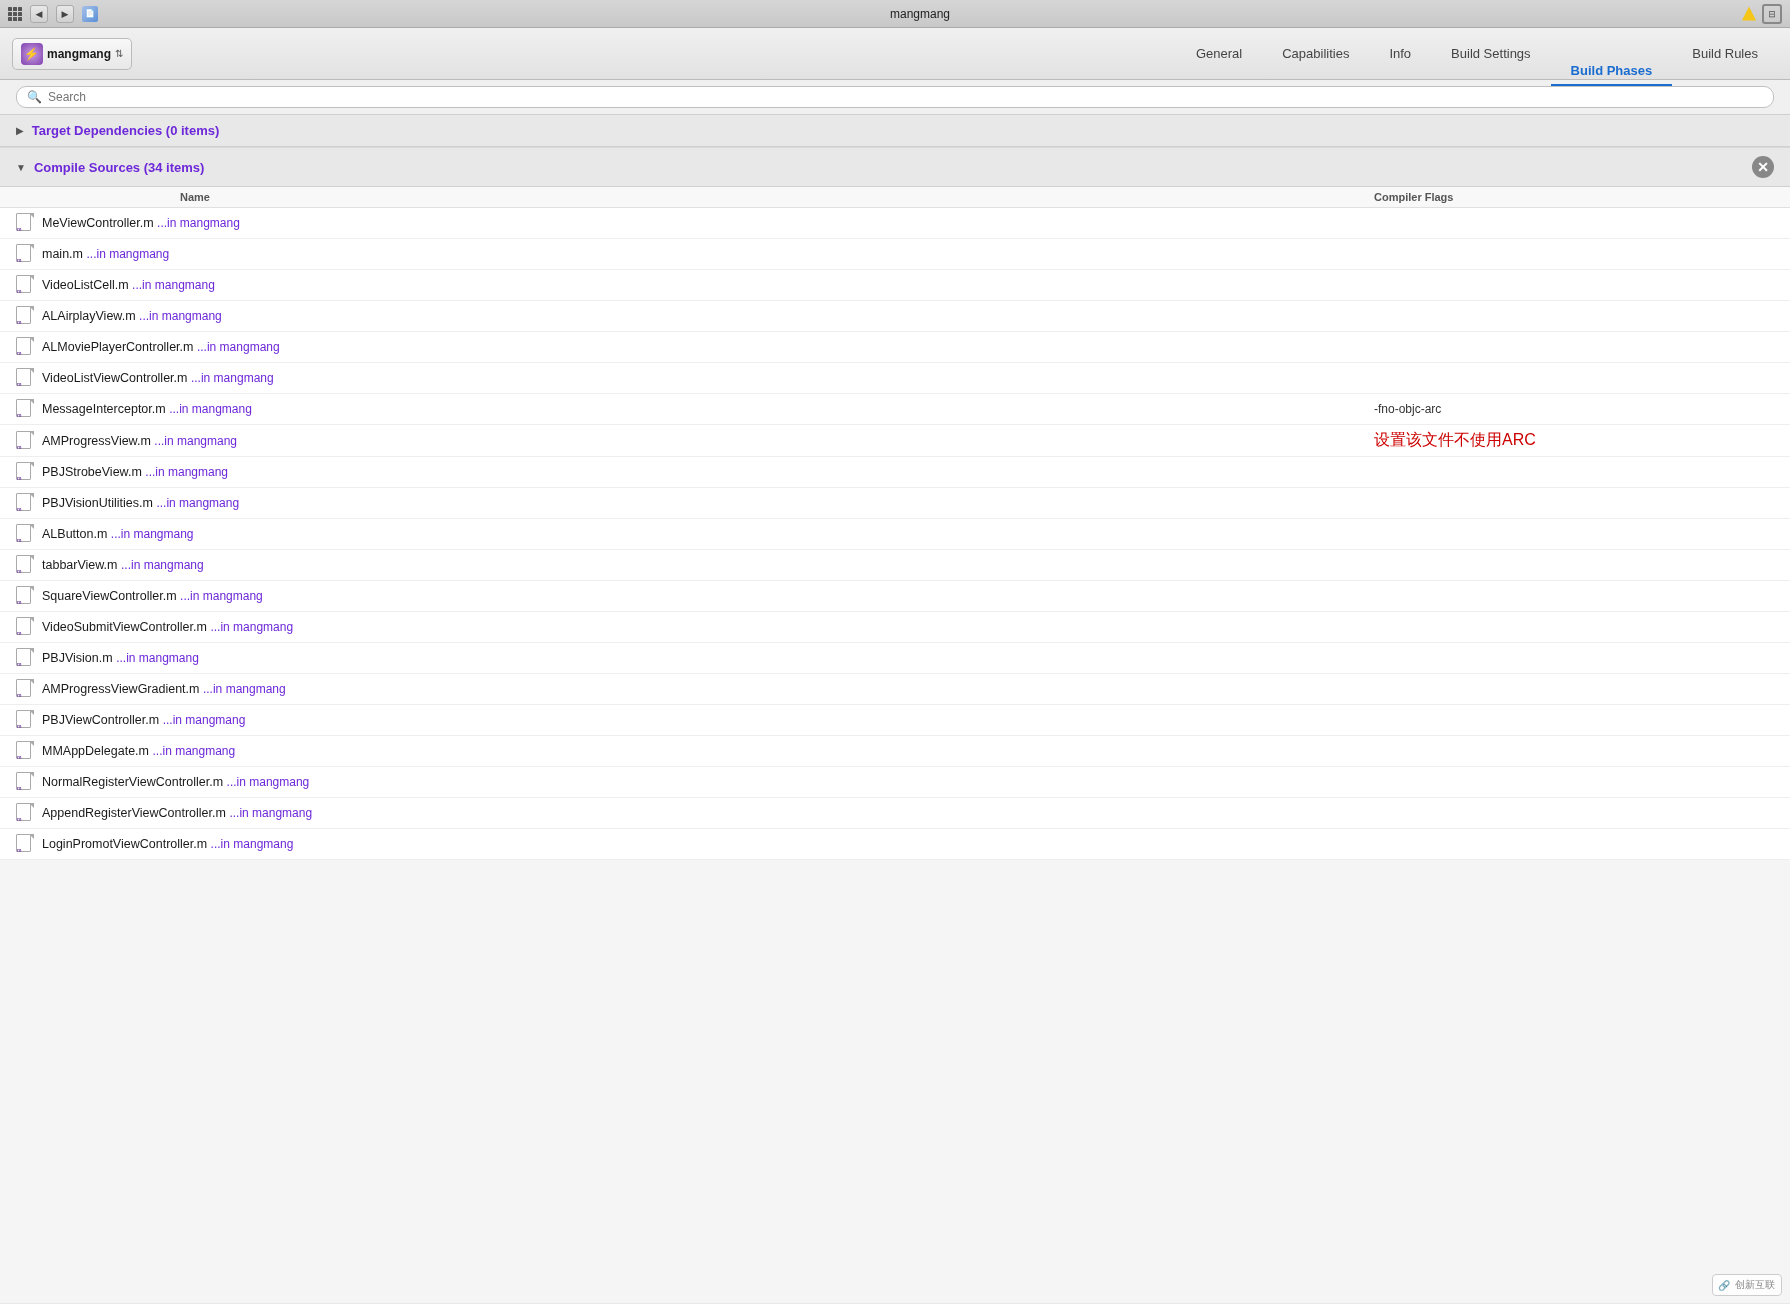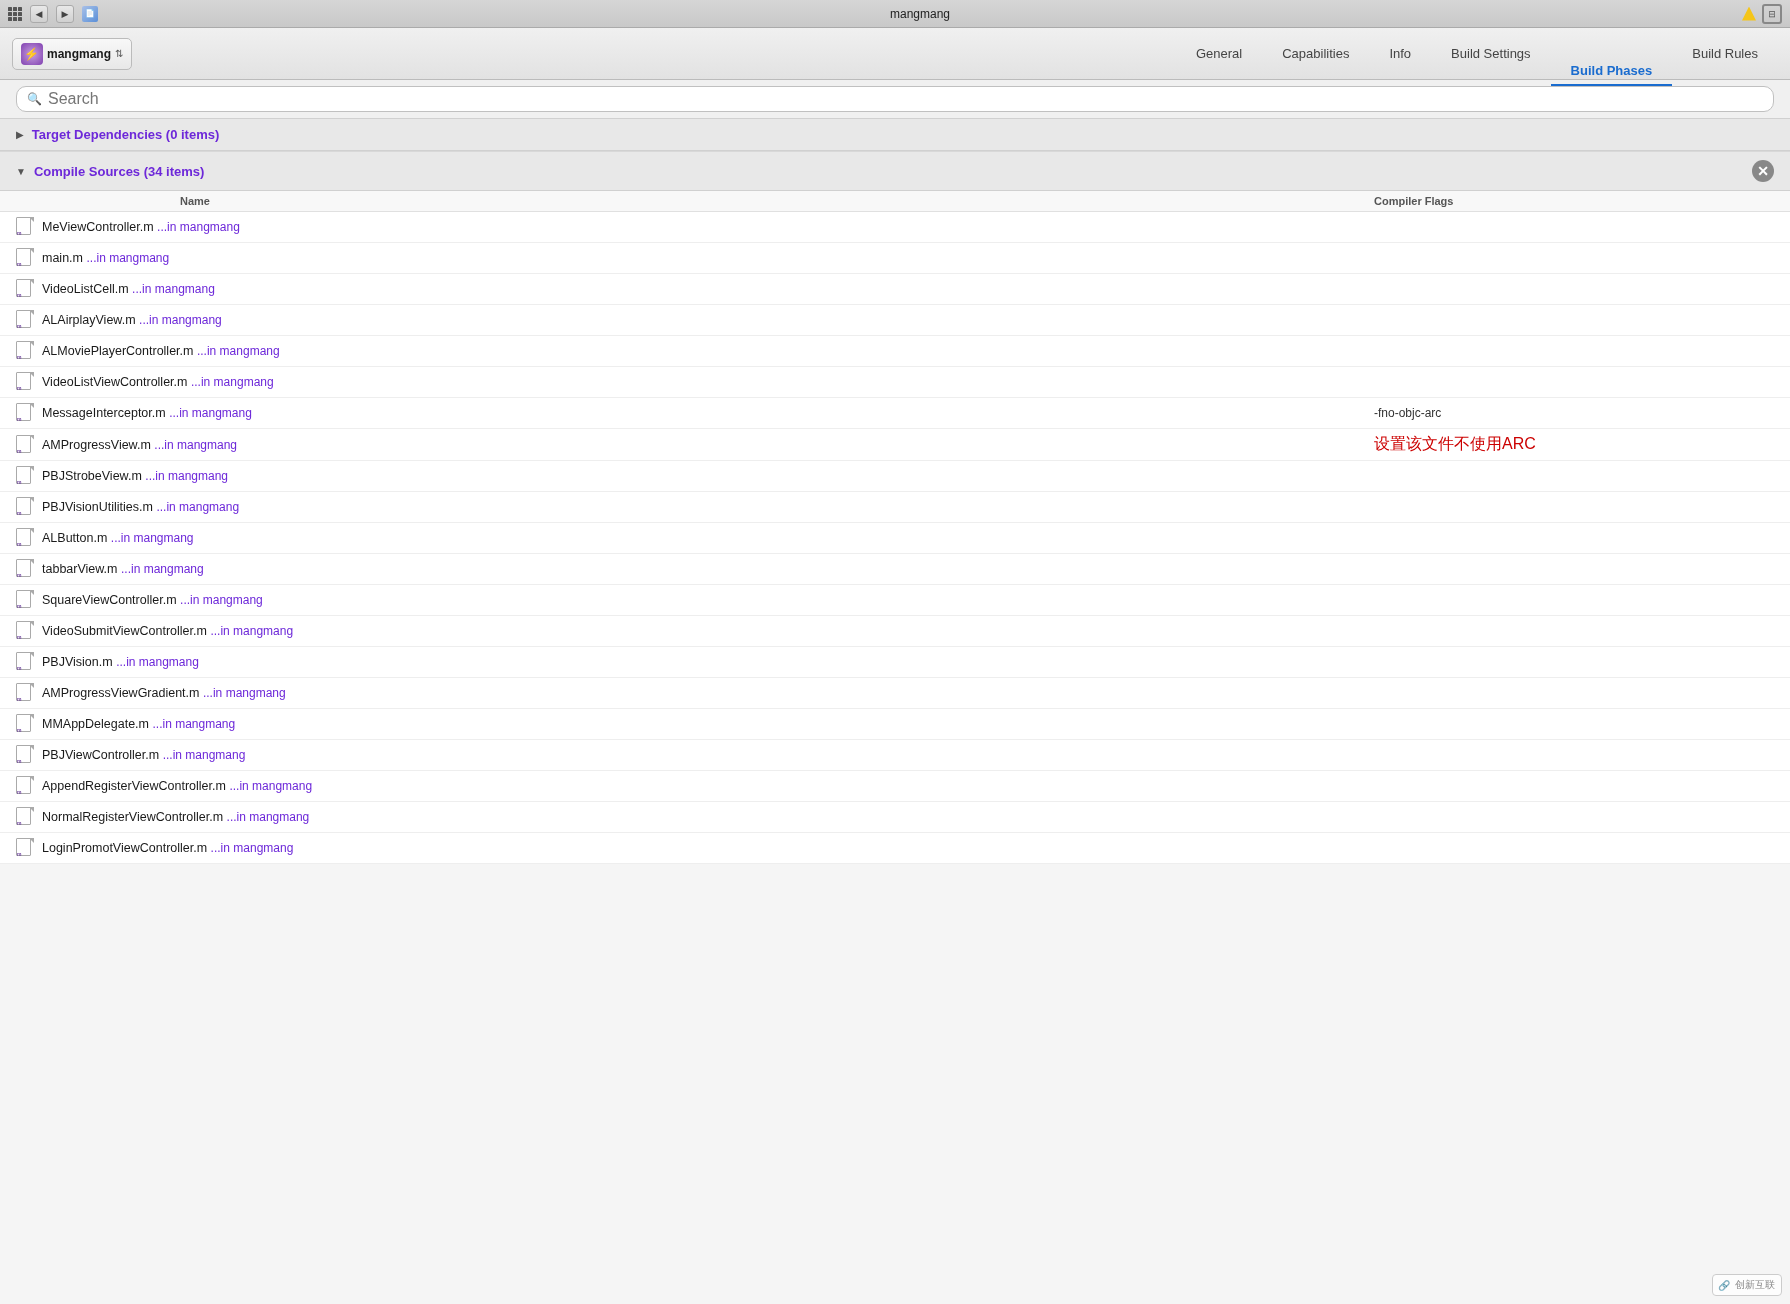--- a/index.html
+++ b/index.html
@@ -160,21 +160,21 @@
       background: white;
       border: 1px solid #c0c0c0;
       border-radius: 10px;
       padding: 3px 10px;
       gap: 6px;
     }
     .search-input-wrapper input {
       border: none;
       background: none;
       outline: none;
-      font-size: 16px;
+      font-size: 12px;
       color: #555;
       width: 100%;
     }
     .search-icon-sym {
       font-size: 12px;
       color: #888;
     }
 
     
     .main-content {
@@ -597,57 +597,57 @@
       <span class="compiler-flags"></span>
     </div>
 
     <div class="file-row">
       <div class="file-icon-m">
         <div class="doc-body"></div>
           <div class="doc-fold"></div>
           <div class="doc-label">m</div>
       </div>
       <span class="file-name">
+        <span>PBJViewController.m</span> <span class="in-text">...in mangmang</span>
+      </span>
+      <span class="compiler-flags"></span>
+    </div>
+
+    <div class="file-row">
+      <div class="file-icon-m">
+        <div class="doc-body"></div>
+          <div class="doc-fold"></div>
+          <div class="doc-label">m</div>
+      </div>
+      <span class="file-name">
         <span>MMAppDelegate.m</span> <span class="in-text">...in mangmang</span>
       </span>
       <span class="compiler-flags"></span>
     </div>
 
     <div class="file-row">
       <div class="file-icon-m">
         <div class="doc-body"></div>
           <div class="doc-fold"></div>
           <div class="doc-label">m</div>
       </div>
       <span class="file-name">
-        <span>PBJViewController.m</span> <span class="in-text">...in mangmang</span>
+        <span>NormalRegisterViewController.m</span> <span class="in-text">...in mangmang</span>
       </span>
       <span class="compiler-flags"></span>
     </div>
 
     <div class="file-row">
       <div class="file-icon-m">
         <div class="doc-body"></div>
           <div class="doc-fold"></div>
           <div class="doc-label">m</div>
       </div>
       <span class="file-name">
         <span>AppendRegisterViewController.m</span> <span class="in-text">...in mangmang</span>
-      </span>
-      <span class="compiler-flags"></span>
-    </div>
-
-    <div class="file-row">
-      <div class="file-icon-m">
-        <div class="doc-body"></div>
-          <div class="doc-fold"></div>
-          <div class="doc-label">m</div>
-      </div>
-      <span class="file-name">
-        <span>NormalRegisterViewController.m</span> <span class="in-text">...in mangmang</span>
       </span>
       <span class="compiler-flags"></span>
     </div>
 
     <div class="file-row">
       <div class="file-icon-m">
         <div class="doc-body"></div>
           <div class="doc-fold"></div>
           <div class="doc-label">m</div>
       </div>

